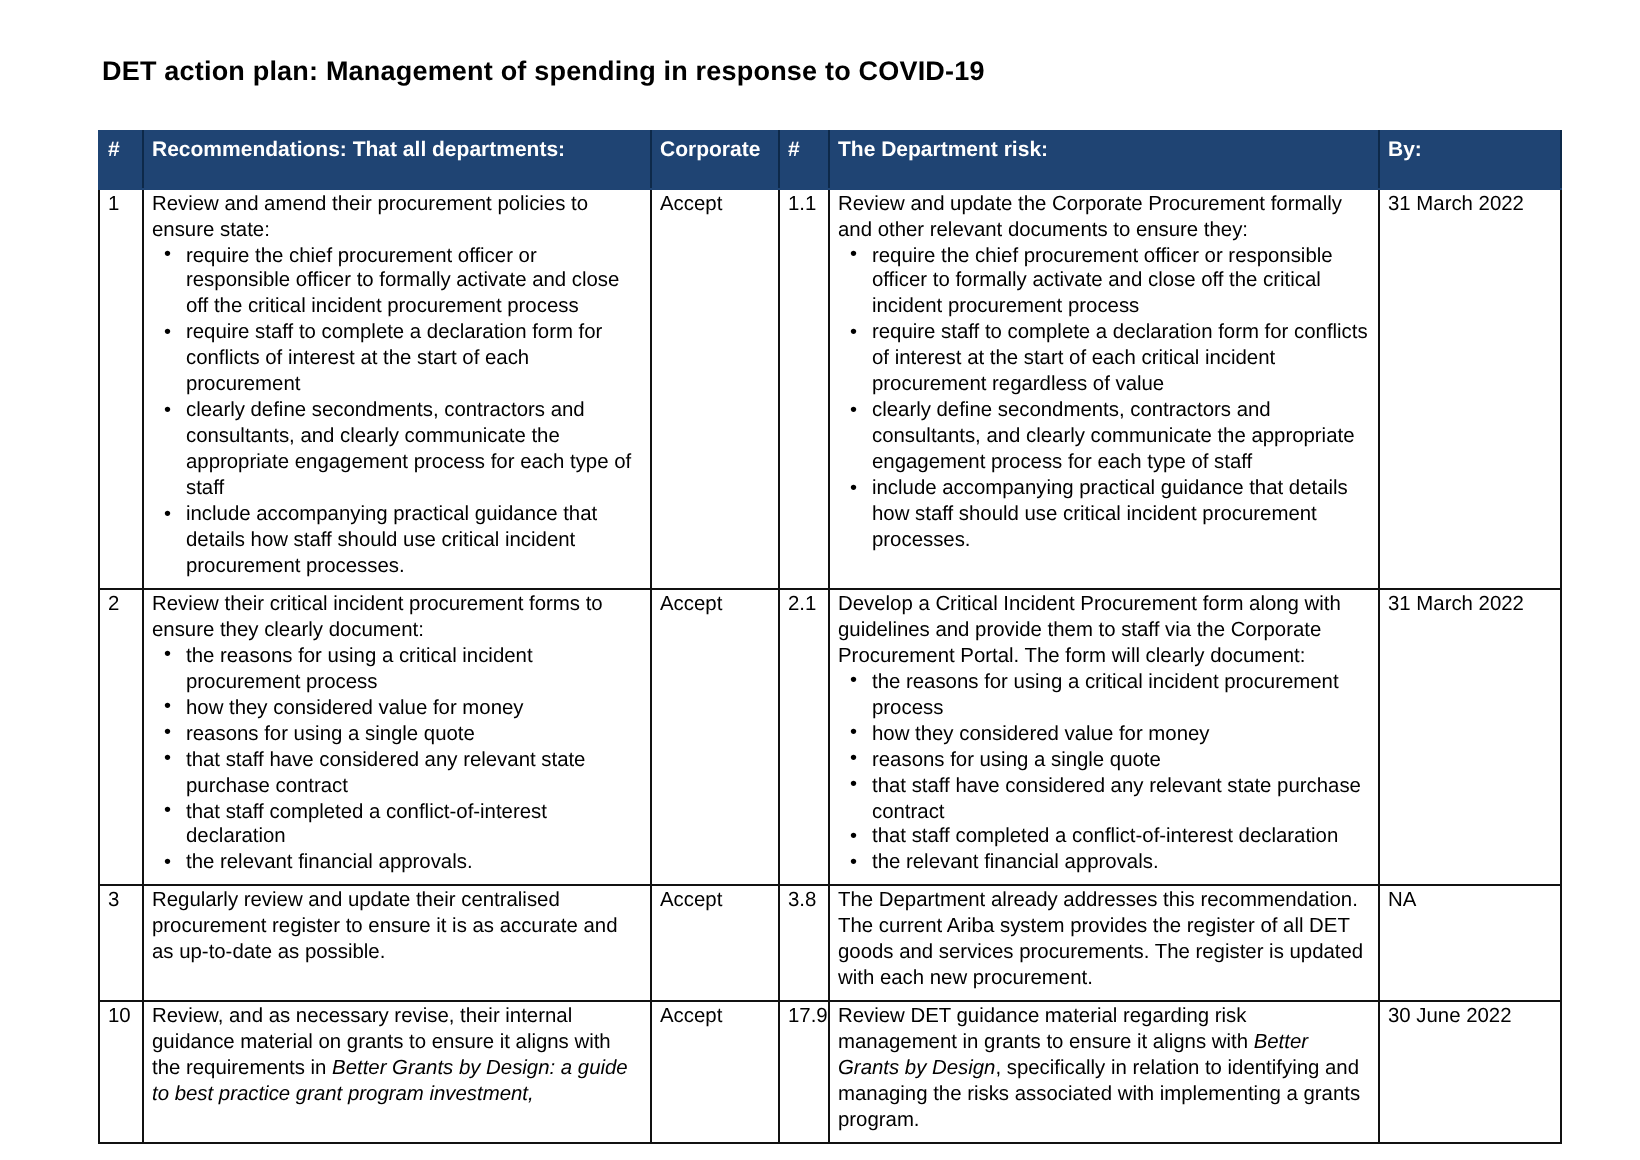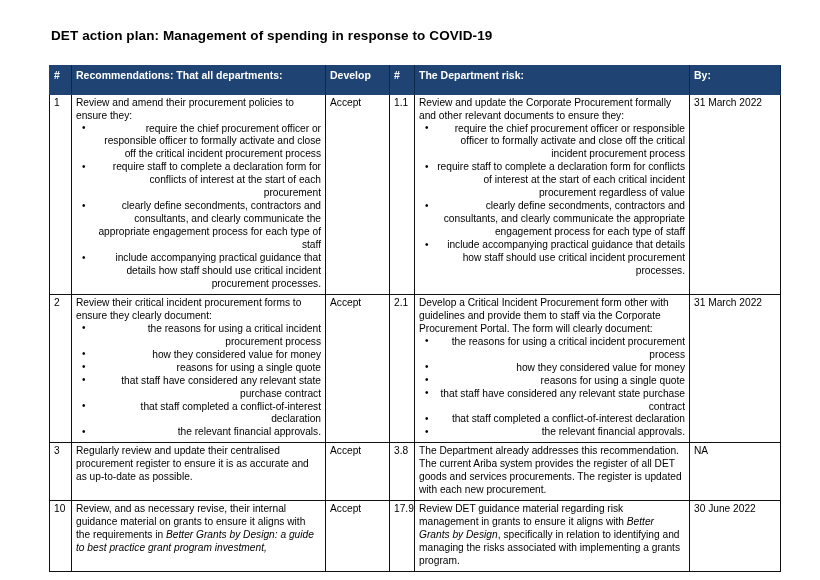--- a/index.html
+++ b/index.html
@@ -67,21 +67,20 @@
     text-align: left;
     padding-left: 4px;
   }
   td p.lead {
     margin: 0;
   }
   td ul {
     margin: 0;
     padding: 0 0 0 17px;
     list-style: none;
-    text-align: right;
   }
   td ul li {
     position: relative;
     margin: 0;
     padding: 0 0 0 0;
   }
   td ul li::before {
     content: "\2022";
     position: absolute;
     left: -11px;
@@ -103,31 +102,31 @@
         <col class="c-rec">
         <col class="c-resp">
       <col class="c-snum">
         <col class="c-dept">
         <col class="c-by">
     </colgroup>
     <thead>
       <tr>
         <th class="th-first">#</th>
         <th>Recommendations: That all departments:</th>
-        <th>Develop</th>
+        <th>Corporate</th>
         <th>#</th>
         <th>The Department risk:</th>
         <th>By:</th>
       </tr>
     </thead>
     <tbody id="table-body">
         <tr>
           <td class="cell-num">1</td>
           <td>
-            <p class="lead">Review and amend their procurement policies to ensure they:</p>
+            <p class="lead">Review and amend their procurement policies to ensure state:</p>
             <ul>
               <li>require the chief procurement officer or responsible officer to formally activate and close off the critical incident procurement process</li>
               <li>require staff to complete a declaration form for conflicts of interest at the start of each procurement</li>
               <li>clearly define secondments, contractors and consultants, and clearly communicate the appropriate engagement process for each type of staff</li>
               <li>include accompanying practical guidance that details how staff should use critical incident procurement processes.</li>
             </ul>
           </td>
           <td>Accept</td>
           <td class="cell-snum">1.1</td>
           <td>
@@ -150,21 +149,21 @@
               <li>how they considered value for money</li>
               <li>reasons for using a single quote</li>
               <li>that staff have considered any relevant state purchase contract</li>
               <li>that staff completed a conflict-of-interest declaration</li>
               <li>the relevant financial approvals.</li>
             </ul>
           </td>
           <td>Accept</td>
           <td class="cell-snum">2.1</td>
           <td>
-            <p class="lead">Develop a Critical Incident Procurement form other with guidelines and provide them to staff via the Corporate Procurement Portal. The form will clearly document:</p>
+            <p class="lead">Develop a Critical Incident Procurement form along with guidelines and provide them to staff via the Corporate Procurement Portal. The form will clearly document:</p>
             <ul>
               <li>the reasons for using a critical incident procurement process</li>
               <li>how they considered value for money</li>
               <li>reasons for using a single quote</li>
               <li>that staff have considered any relevant state purchase contract</li>
               <li>that staff completed a conflict-of-interest declaration</li>
               <li>the relevant financial approvals.</li>
             </ul>
           </td>
           <td>31 March 2022</td>

